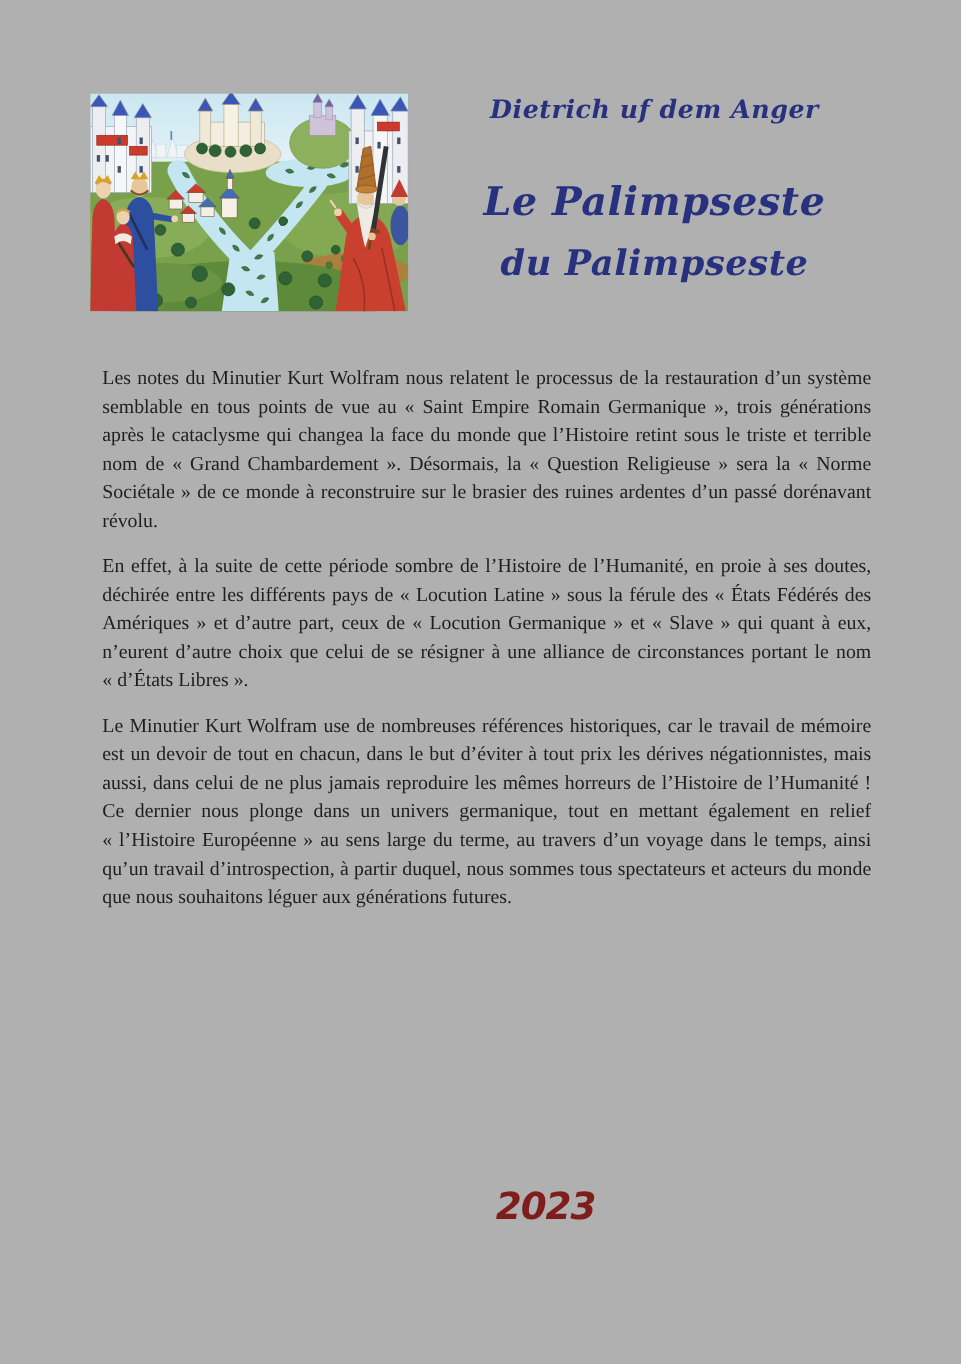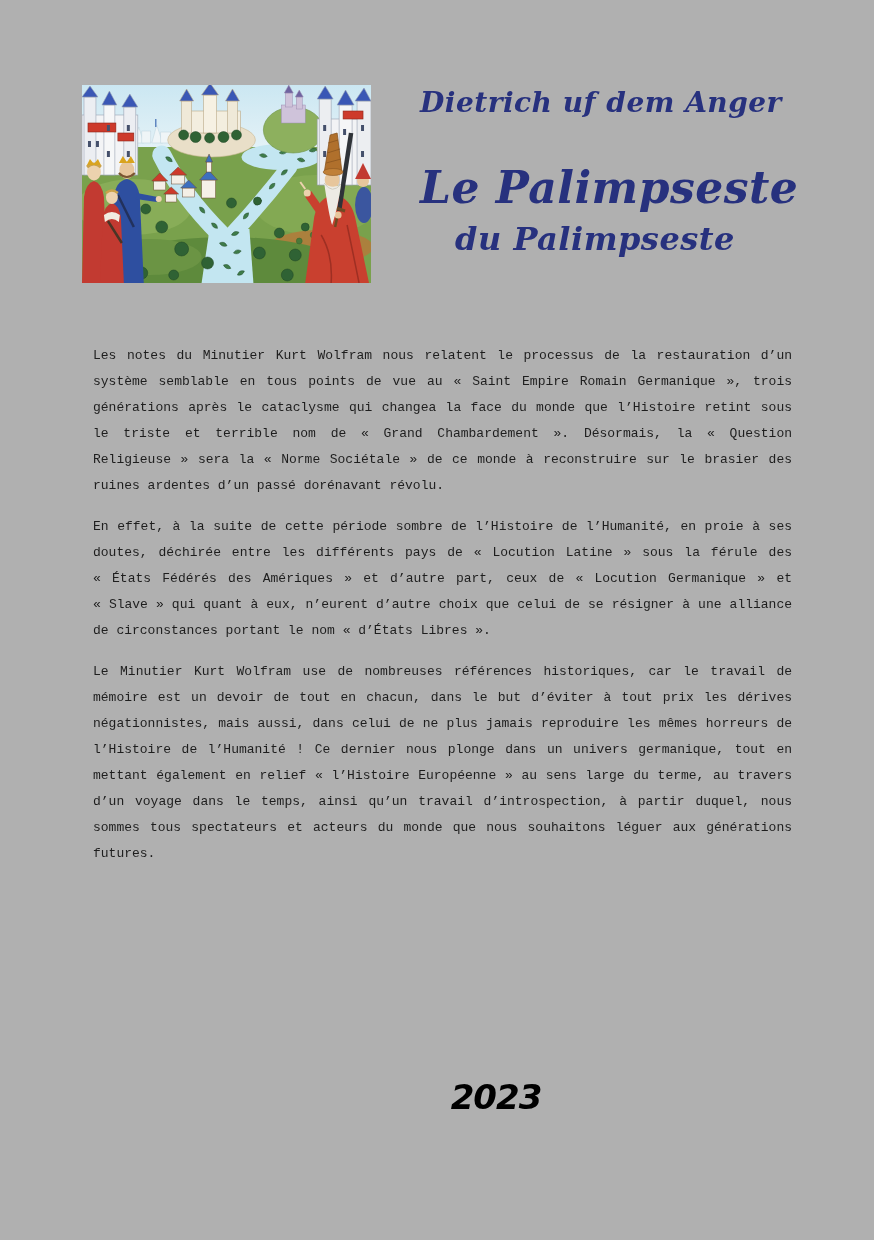--- a/index.html
+++ b/index.html
@@ -17,42 +17,41 @@
   .cover-art svg{display:block;width:289px;height:198px;}
   
   .title-line{
     position:absolute;left:420px;width:350px;
     text-align:center;
     color:#27317E;
     font-family:"DejaVu Serif","Liberation Serif",serif;
     font-weight:bold;font-style:italic;
     white-space:nowrap;
   }
-  .author{top:86px;font-size:28px;letter-spacing:0.5px;}
-  .title1{top:162px;font-size:44px;letter-spacing:0.5px;}
+  .author{top:86px;font-size:23px;letter-spacing:0.5px;}
+  .title1{top:162px;font-size:36px;letter-spacing:0.5px;}
   .title2{top:220px;font-size:32px;letter-spacing:0.5px;}
   
   .text-block{position:absolute;left:93px;top:330px;width:699px;}
   .text-block p{
-    margin:13px 0 15px 0;
-    font-size:13px;
+    margin:0 0 15px 0;
+    font-size:18px;
     line-height:26px;
     text-align:justify;
     color:#1e1e1e;
-    font-family:Liberation Mono, monospace;
   }
   .text-block p.last{margin-top:9px;}
   
   .year{
     position:absolute;left:159px;top:1077px;width:674px;
     text-align:center;
     font-family:"DejaVu Sans","Liberation Sans",sans-serif;
     font-style:italic;font-weight:bold;
     font-size:34px;letter-spacing:-1px;
-    color:#000000;
+    color:#7f1d1d;
   }
 </style>
 </head>
 <body>
 
 <div class="page">
 
   <div class="cover-art" title="Miniature médiévale : personnages couronnés et vieil homme en robe rouge au bord d'une rivière poissonneuse entourée de châteaux et de villages">
     <svg viewBox="0 0 290 198" preserveAspectRatio="none" aria-hidden="true">
       <defs>

